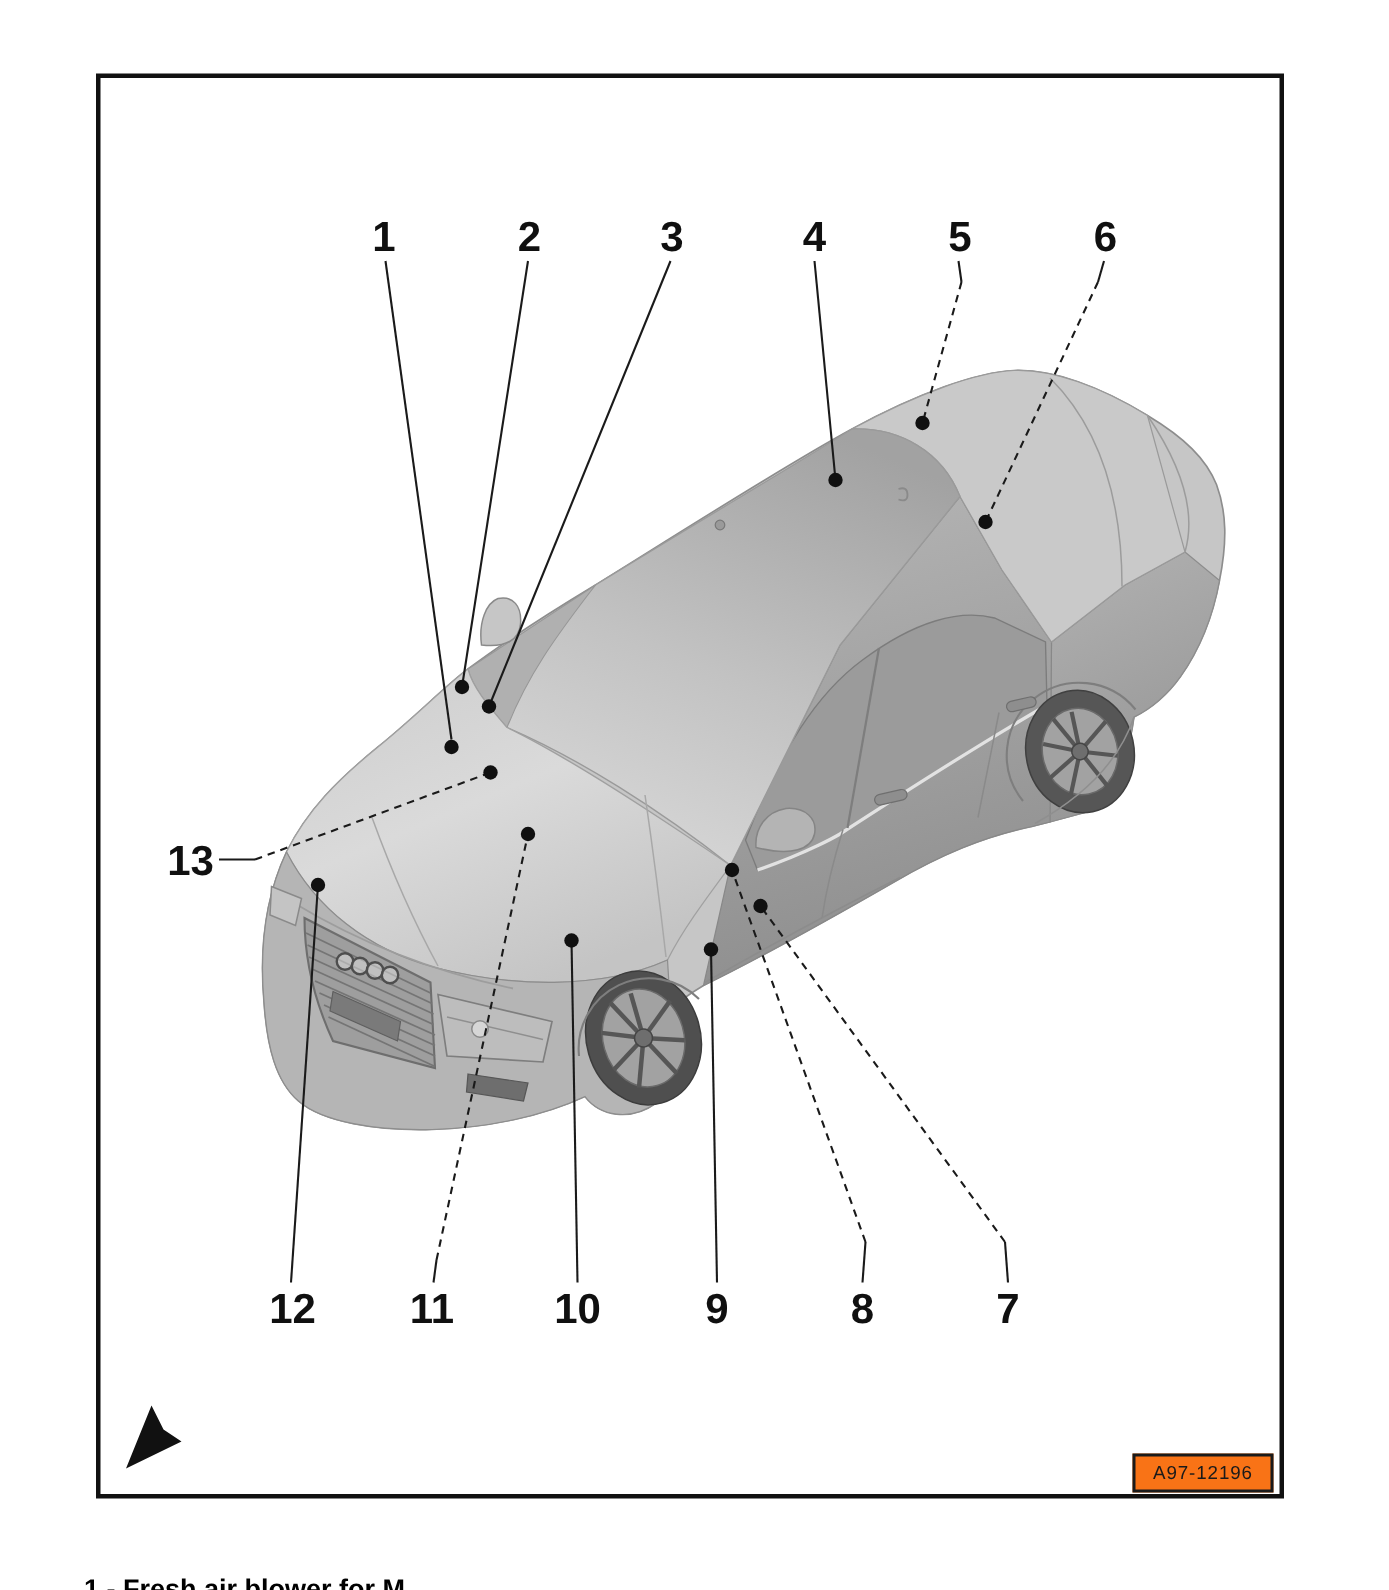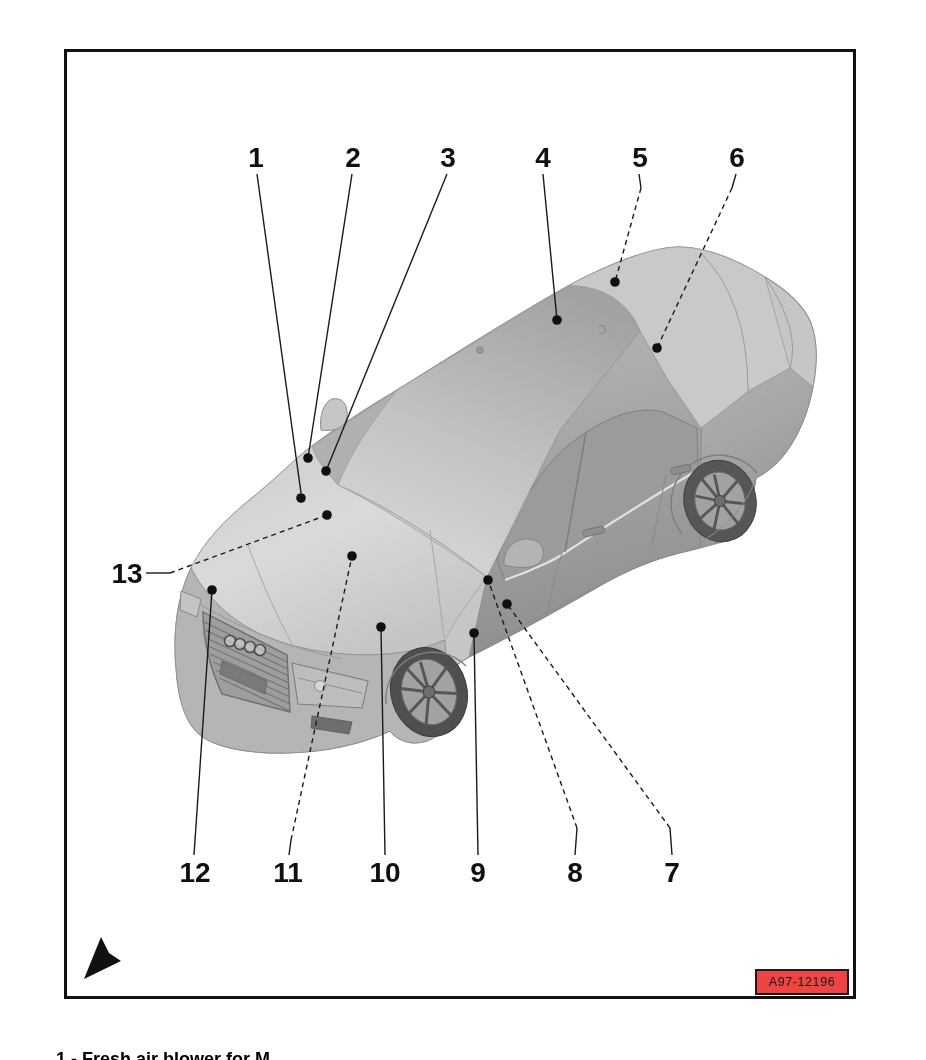--- a/index.html
+++ b/index.html
@@ -7,21 +7,21 @@
     width:926px;height:1060px;position:relative;overflow:hidden;
     background:#ffffff;font-family:"Liberation Sans", sans-serif;
   }
   .figure-frame{
     position:absolute;left:64px;top:49px;width:792px;height:950px;
     border:3px solid #111;box-sizing:border-box;background:#ffffff;
   }
   .fig-svg{position:absolute;left:0;top:0;}
   .figure-code-box{
     position:absolute;left:755px;top:969px;width:94px;height:26px;
-    border:2px solid #1a1a1a;box-sizing:border-box;background:#ef4444;
+    border:2px solid #1a1a1a;box-sizing:border-box;background:#f97316;
     display:flex;align-items:center;justify-content:center;
     font-size:12.5px;letter-spacing:0.6px;color:#1a1a1a;
   }
   .caption-line{
     position:absolute;left:56px;top:1049px;white-space:nowrap;
     font-size:18px;font-weight:bold;color:#000;
   }
   text.callout-num{
     font-family:"Liberation Sans", sans-serif;
     font-weight:bold;font-size:28px;fill:#101010;

